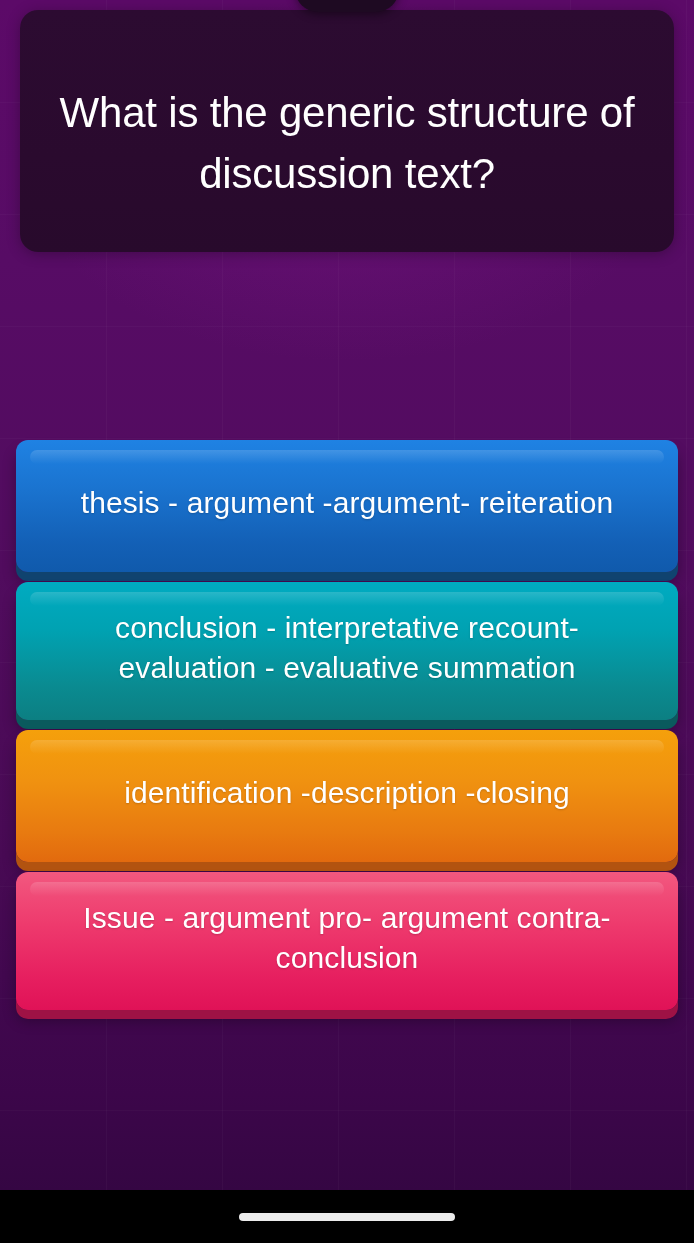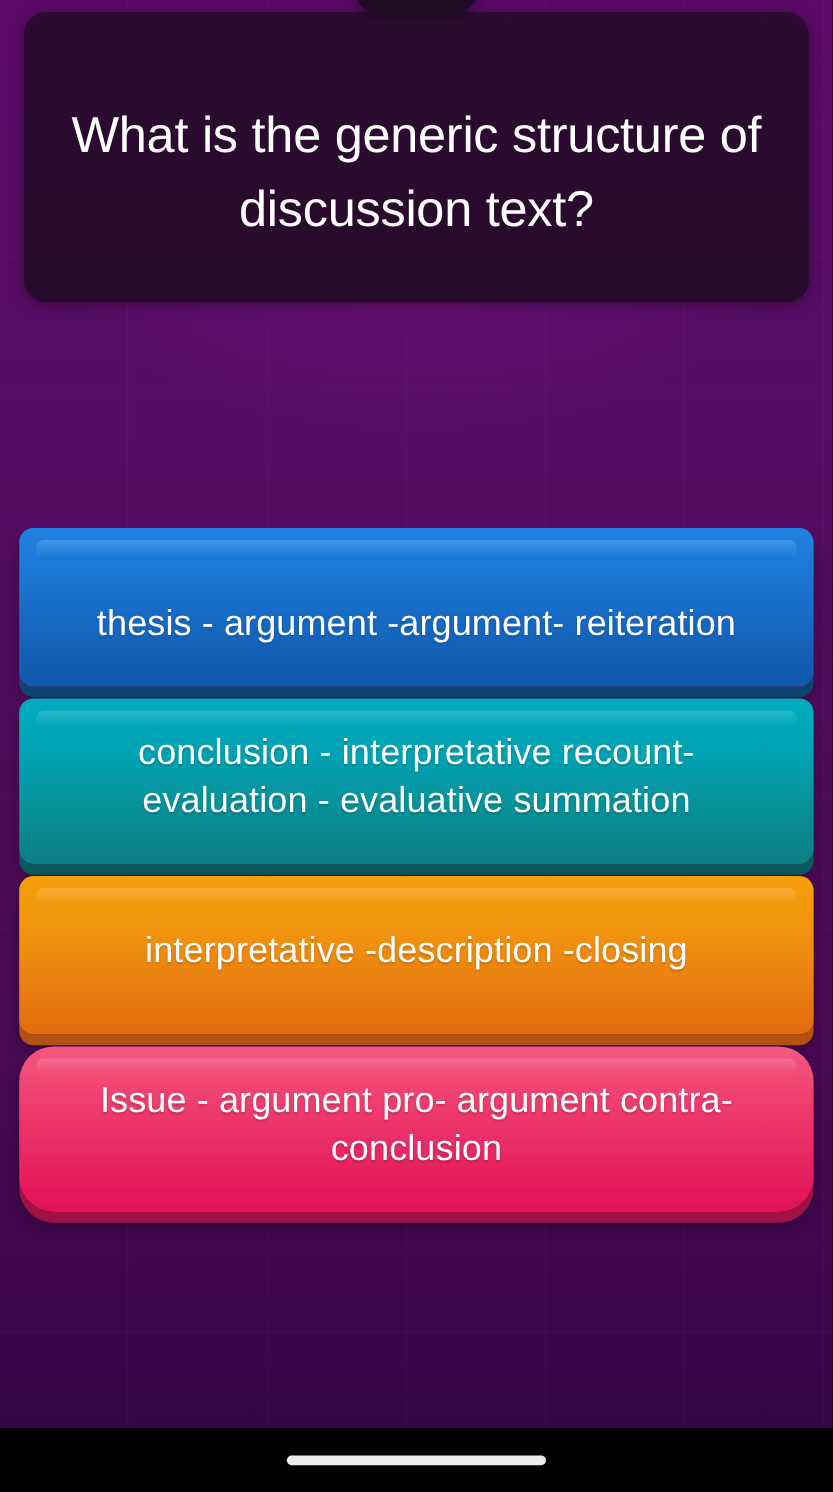--- a/index.html
+++ b/index.html
@@ -146,34 +146,32 @@
     font-size:30px;
     line-height:40px;
     font-weight:400;
     letter-spacing:0.1px;
     text-shadow:0 1px 2px rgba(0,0,0,0.18);
   }
 
   .opt-blue {
     background:linear-gradient(180deg,#1f82e3 0%, #1a73cf 38%, #1360b6 78%, #105aac 100%);
     box-shadow:0 9px 0 0 #10436f, 0 11px 14px rgba(0,0,0,0.3);
-    align-items:flex-end;
   }
   .opt-teal {
     background:linear-gradient(180deg,#00abc1 0%, #00a2b2 35%, #0a8b91 75%, #0c7f82 100%);
     box-shadow:0 9px 0 0 #0a5a5d, 0 11px 14px rgba(0,0,0,0.3);
   }
   .opt-orange {
     background:linear-gradient(180deg,#f5a00b 0%, #f09210 38%, #e87a10 78%, #e26a0e 100%);
     box-shadow:0 9px 0 0 #b25310, 0 11px 14px rgba(0,0,0,0.3);
   }
   .opt-pink {
     background:linear-gradient(180deg,#f2587f 0%, #ee3a6d 38%, #e61e5f 78%, #e01257 100%);
     box-shadow:0 9px 0 0 #9e1245, 0 11px 14px rgba(0,0,0,0.3);
-    border-radius:29px;
   }
 
   
   .system-bar {
     position:absolute;
     left:0;
     top:1190px;
     width:694px;
     height:53px;
     background:#000000;
@@ -211,21 +209,21 @@
 
     <div class="option opt-blue">
       <div class="option-label">thesis - argument -argument- reiteration</div>
     </div>
 
     <div class="option opt-teal">
       <div class="option-label">conclusion - interpretative recount- evaluation - evaluative summation</div>
     </div>
 
     <div class="option opt-orange">
-      <div class="option-label">interpretative -description -closing</div>
+      <div class="option-label">identification -description -closing</div>
     </div>
 
     <div class="option opt-pink">
       <div class="option-label">Issue - argument pro- argument contra- conclusion</div>
     </div>
 
   </div>
 
   <div class="system-bar">
     <div class="home-indicator"></div>

